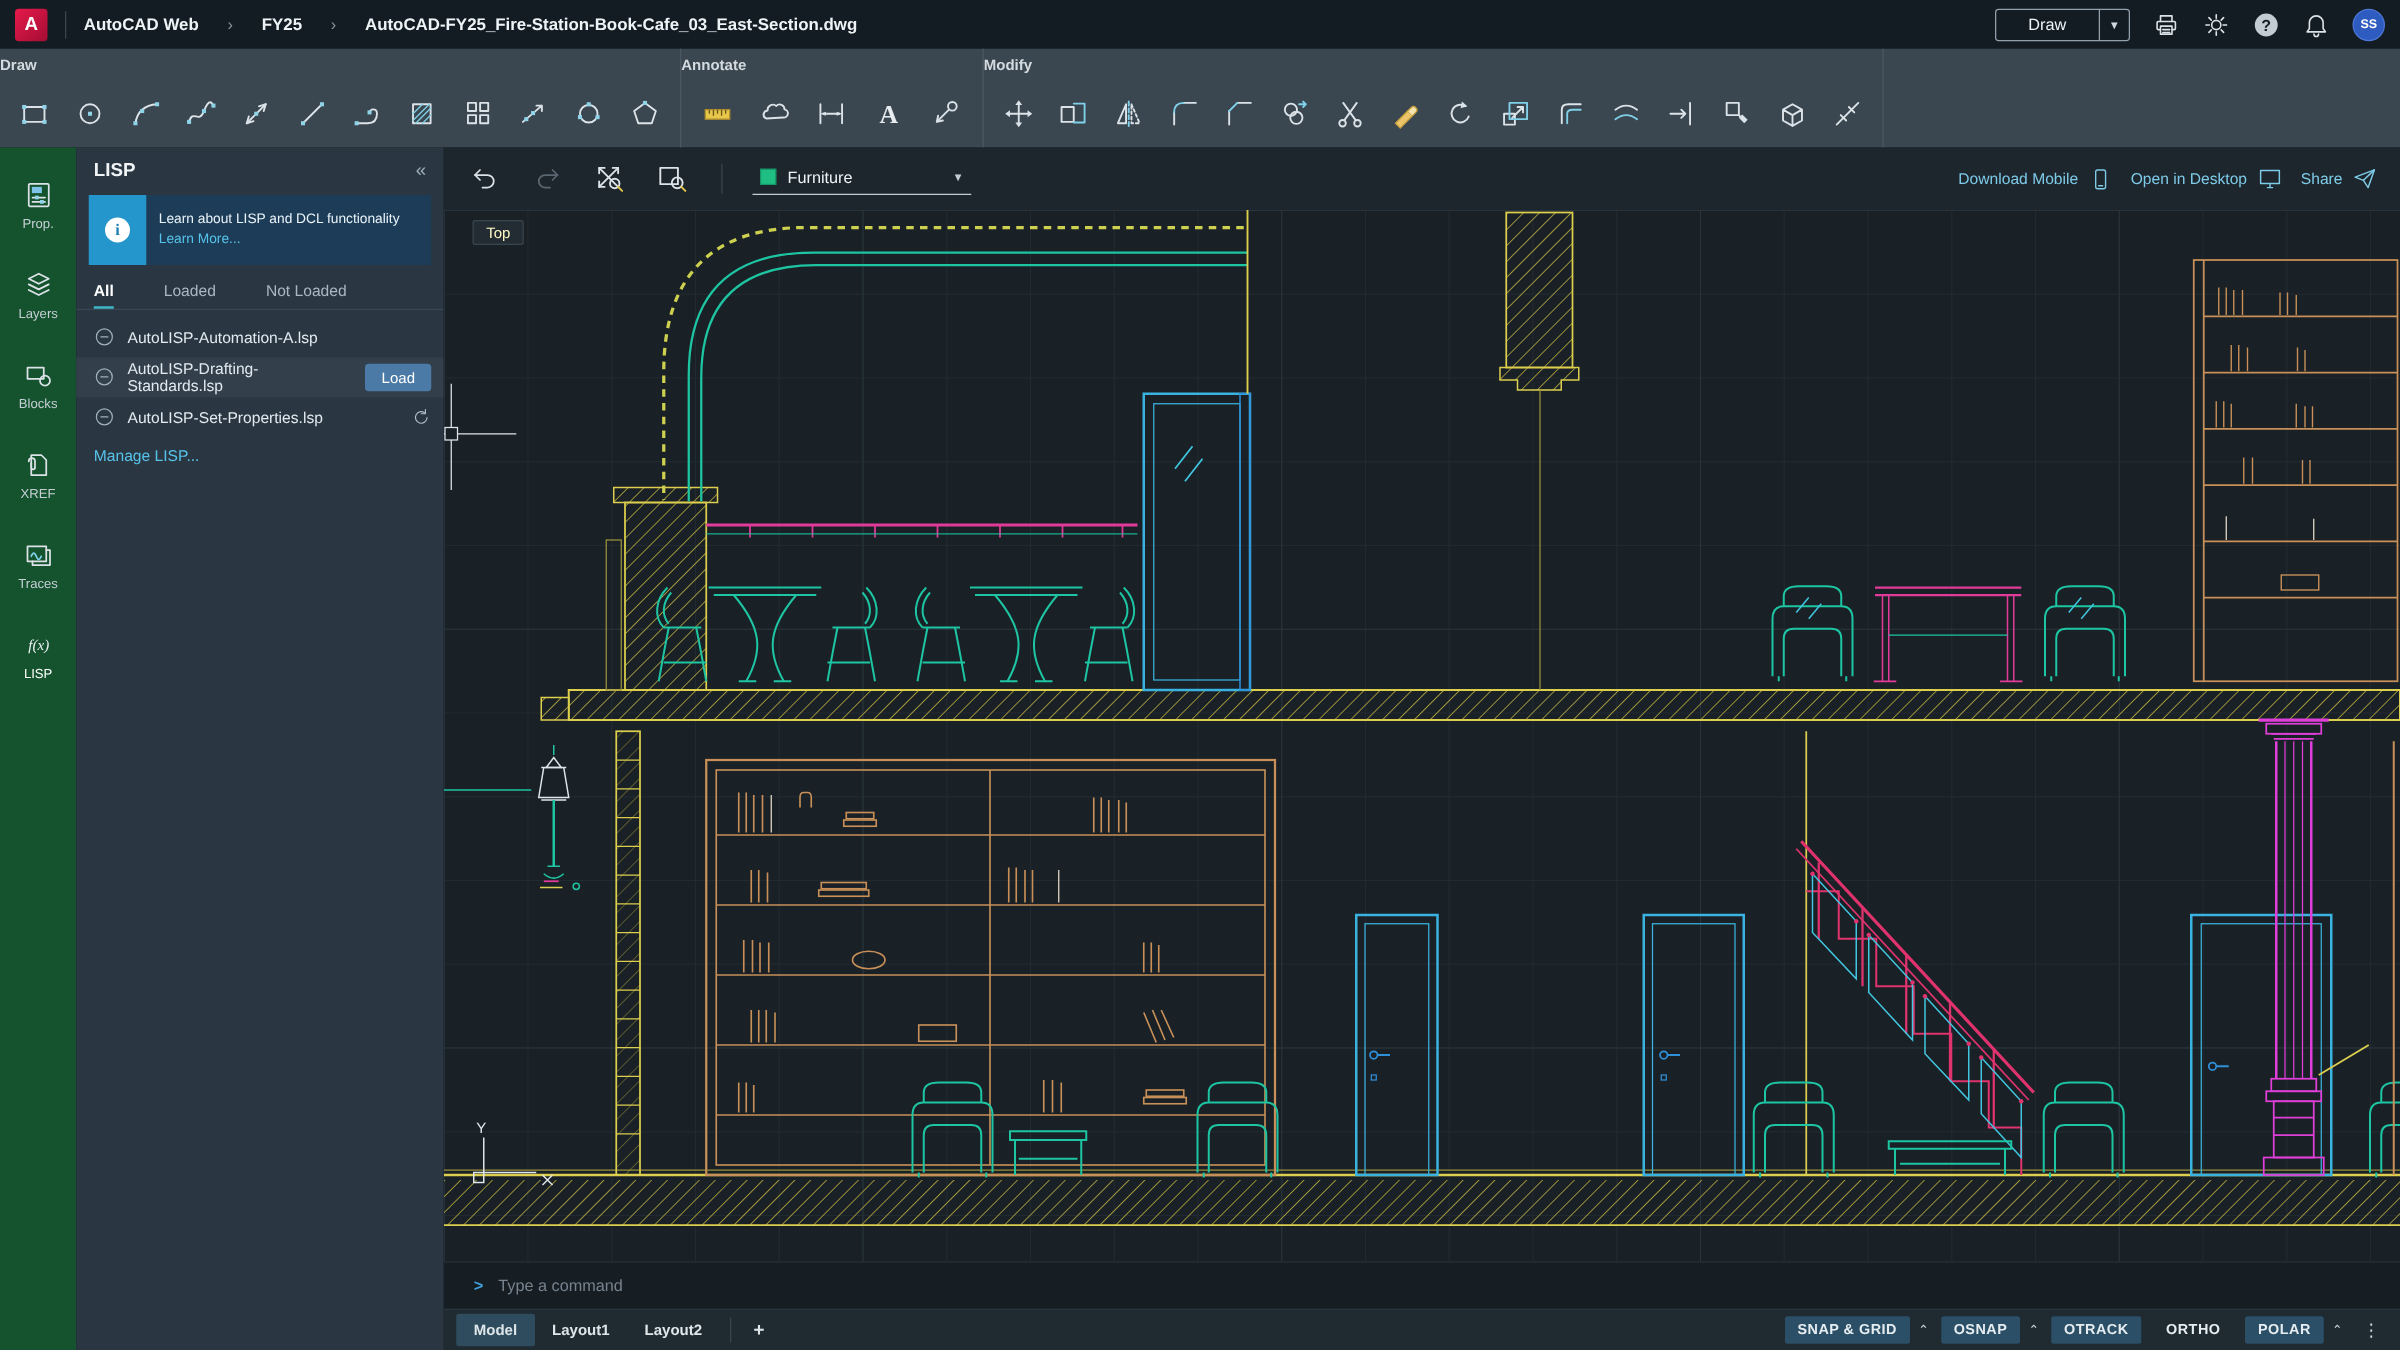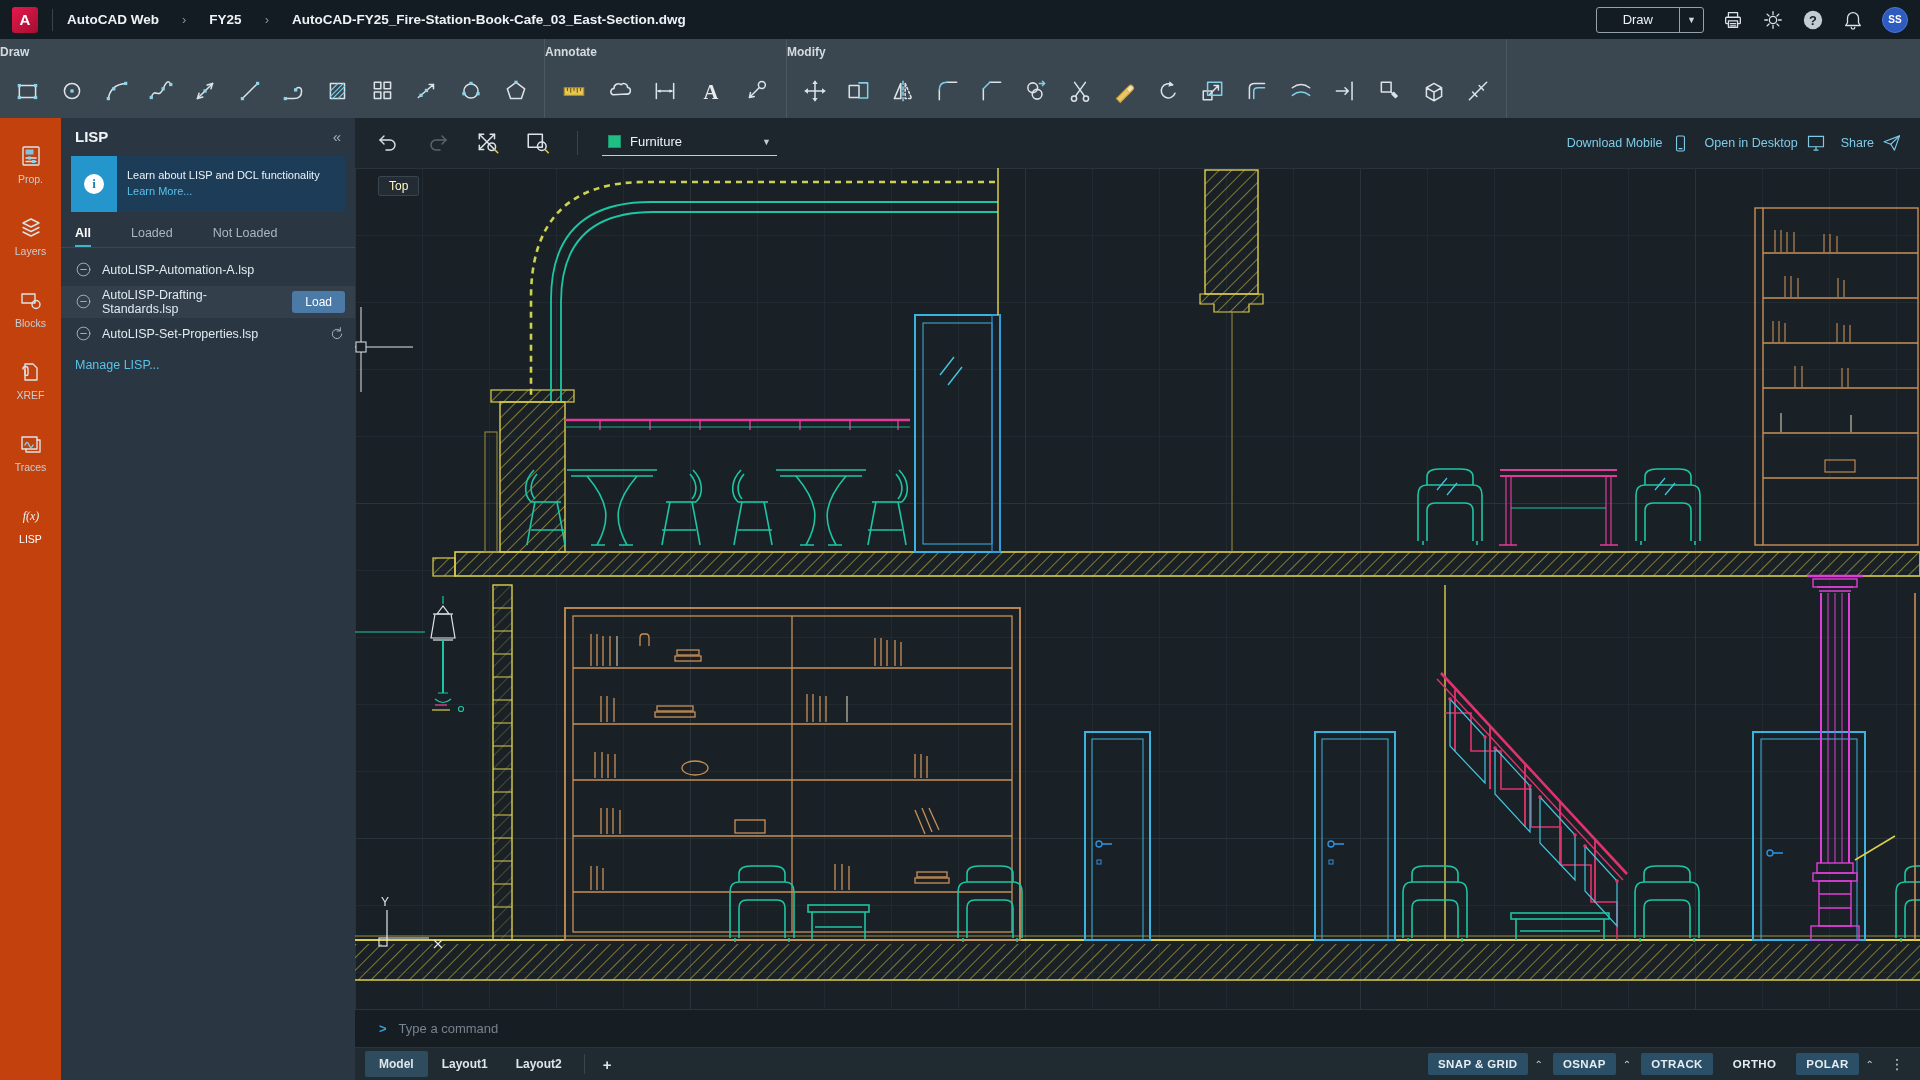--- a/index.html
+++ b/index.html
@@ -29,21 +29,21 @@
   
   .ribbon { height:79px; background:#3b4750; display:flex; }
   .rib-grp { display:flex; flex-direction:column; padding-top:6px; }
   .rib-label { text-align:left; font-size:12px; font-weight:bold; color:#d4dbe0; height:18px; }
   .rib-tools { display:flex; justify-content:space-around; align-items:center; flex:1; padding:0 6px; }
   .rib-sep { border-right:1px solid #4c5861; }
   .tbtn { width:40px; height:44px; display:flex; align-items:center; justify-content:center; cursor:pointer; border-radius:3px; }
 
   
   .workspace { display:flex; height:962px; }
-  .rail { width:61px; background:#c2410c; display:flex; flex-direction:column; align-items:center; padding-top:14px; gap:8px; }
+  .rail { width:61px; background:#14532d; display:flex; flex-direction:column; align-items:center; padding-top:14px; gap:8px; }
   .rail-item { width:56px; height:64px; display:flex; flex-direction:column; align-items:center; justify-content:center;
     gap:5px; font-size:10.5px; color:#c6cfd6; cursor:pointer; border-radius:3px; }
   .rail-item.active { color:#ffffff; }
 
   .panel { width:294px; background:#2a3641; display:flex; flex-direction:column; }
   .panel-head { height:36px; display:flex; align-items:center; padding:0 14px; }
   .panel-title { font-size:15px; font-weight:bold; color:#f0f4f7; }
   .panel-collapse { margin-left:auto; color:#9fb0bc; font-size:15px; cursor:pointer; }
   .banner { margin:2px 10px 8px 10px; display:flex; background:#1d3c57; }
   .banner-strip { width:46px; background:#2496cc; display:flex; align-items:center; justify-content:center; }

